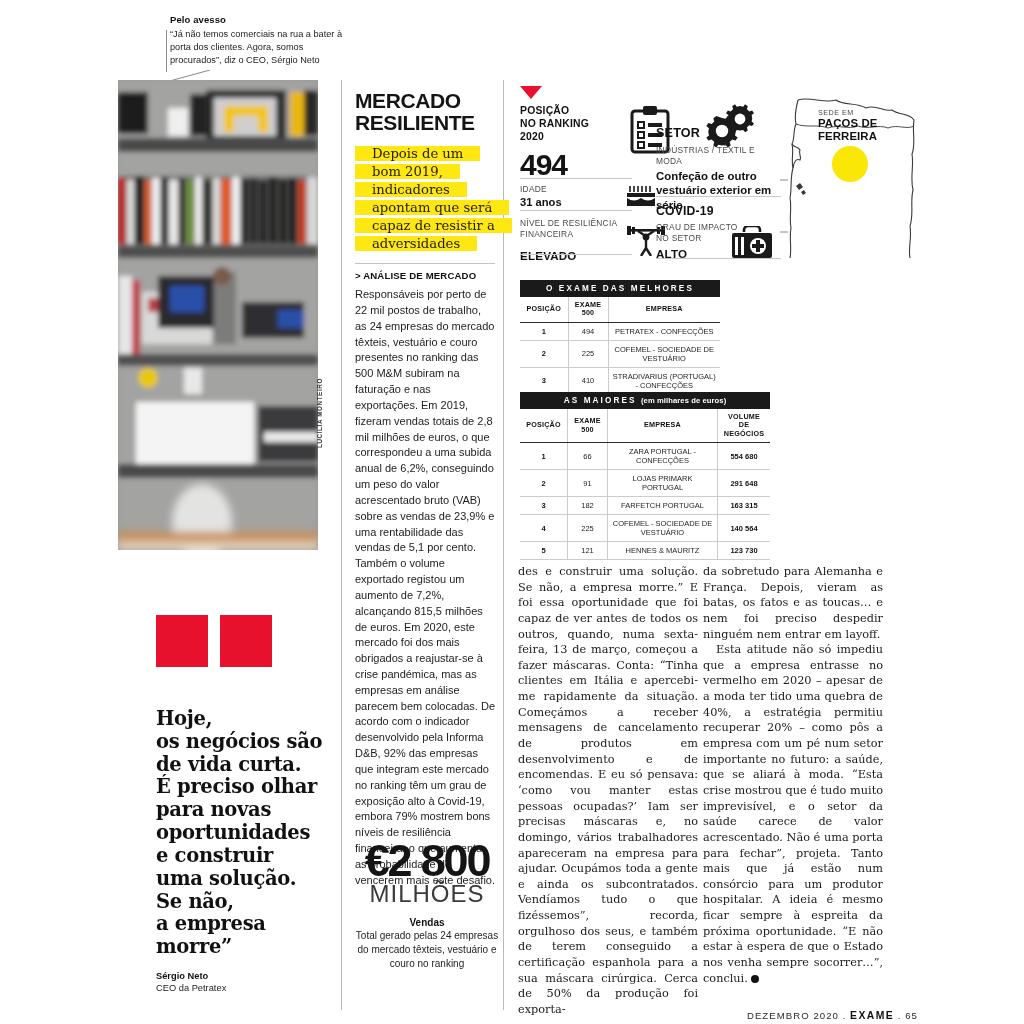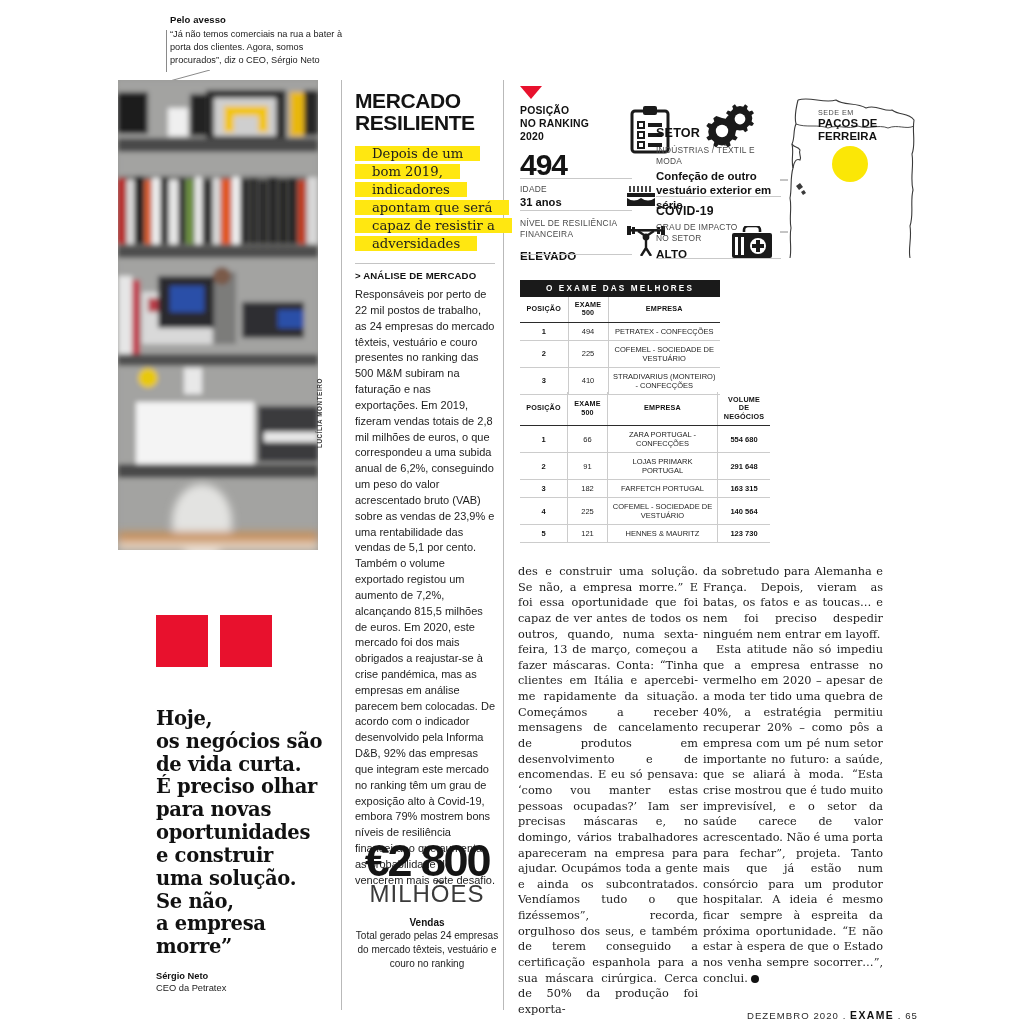--- a/index.html
+++ b/index.html
@@ -407,27 +407,30 @@
         <td class="vdiv">PETRATEX - CONFECÇÕES</td>
       </tr>
       <tr>
         <td class="pos">2</td>
         <td class="vdiv">225</td>
         <td class="vdiv">COFEMEL - SOCIEDADE DE VESTUÁRIO</td>
       </tr>
       <tr>
         <td class="pos">3</td>
         <td class="vdiv">410</td>
-        <td class="vdiv">STRADIVARIUS (MONTEIRO) - CONFECÇÕES</td>
+        <td class="vdiv">STRADIVARIUS (PORTUGAL) - CONFECÇÕES</td>
       </tr>
     </tbody>
   </table>
 
   <table class="tbl tableB">
     <thead>
+      <tr>
+          <th class="tbl-hd" colspan="4"><span>AS MAIORES</span> <small>(em milhares de euros)</small></th>
+        </tr>
       <tr>
         <th class="colh" style="width:19%">POSIÇÃO</th>
         <th class="colh vdiv" style="width:16%">EXAME<br>500</th>
         <th class="colh vdiv" style="width:44%">EMPRESA</th>
         <th class="colh vdiv" style="width:21%">VOLUME<br>DE NEGÓCIOS</th>
       </tr>
     </thead>
     <tbody>
       <tr>
         <td class="pos">1</td>

